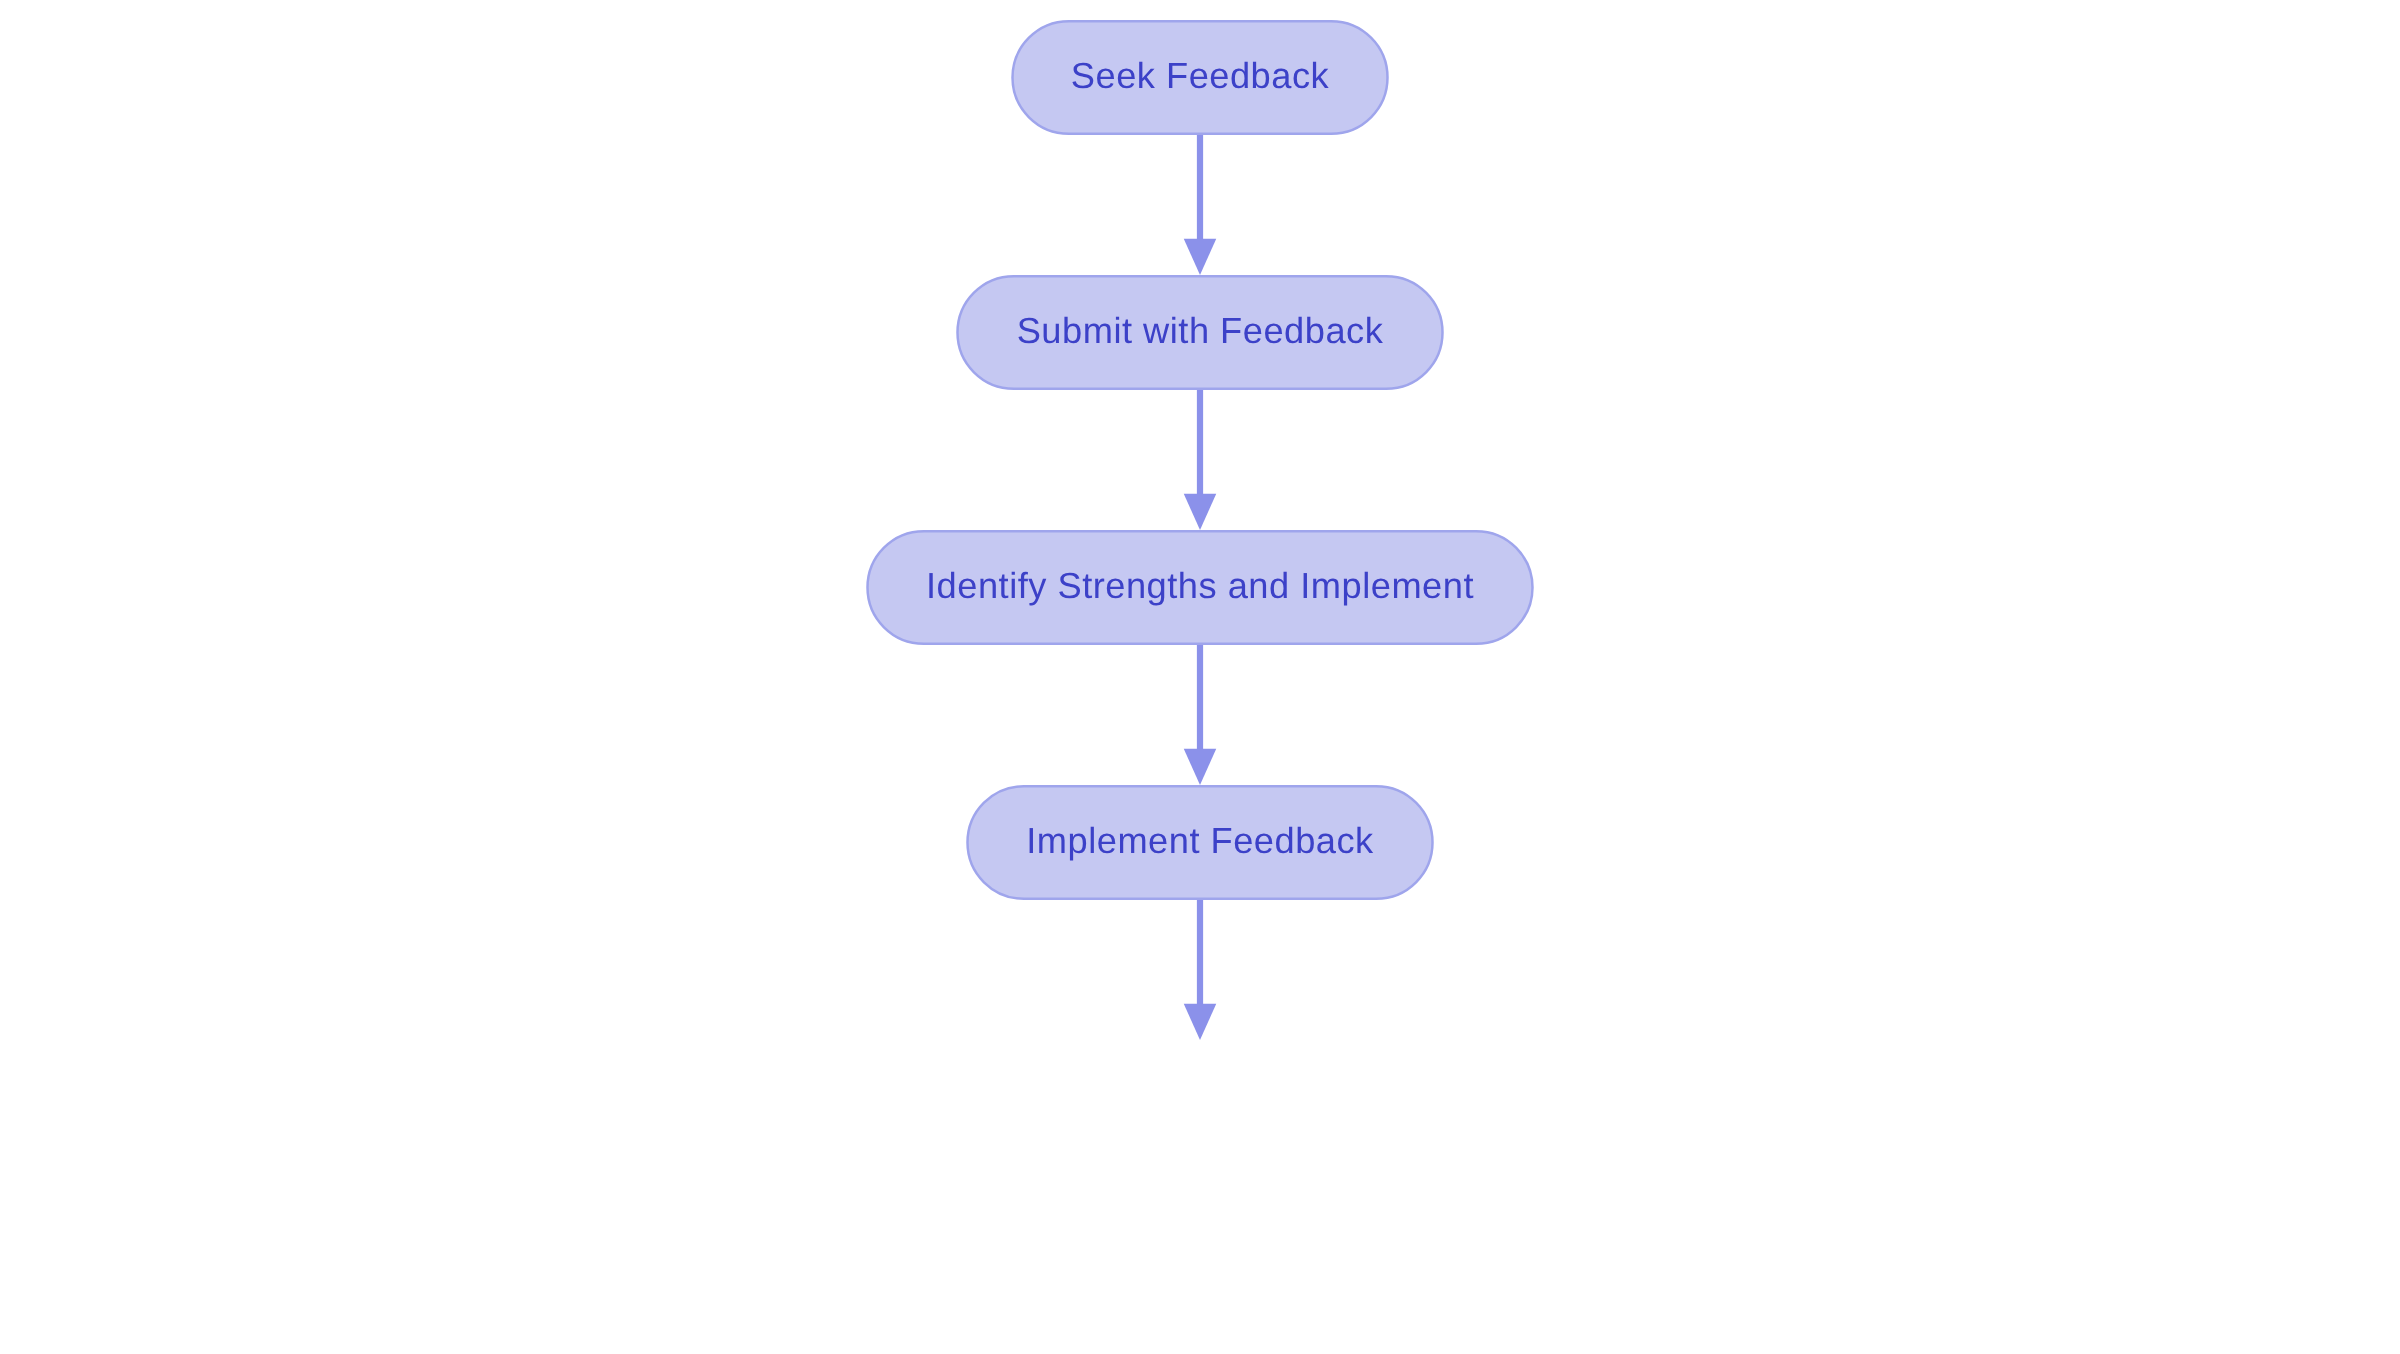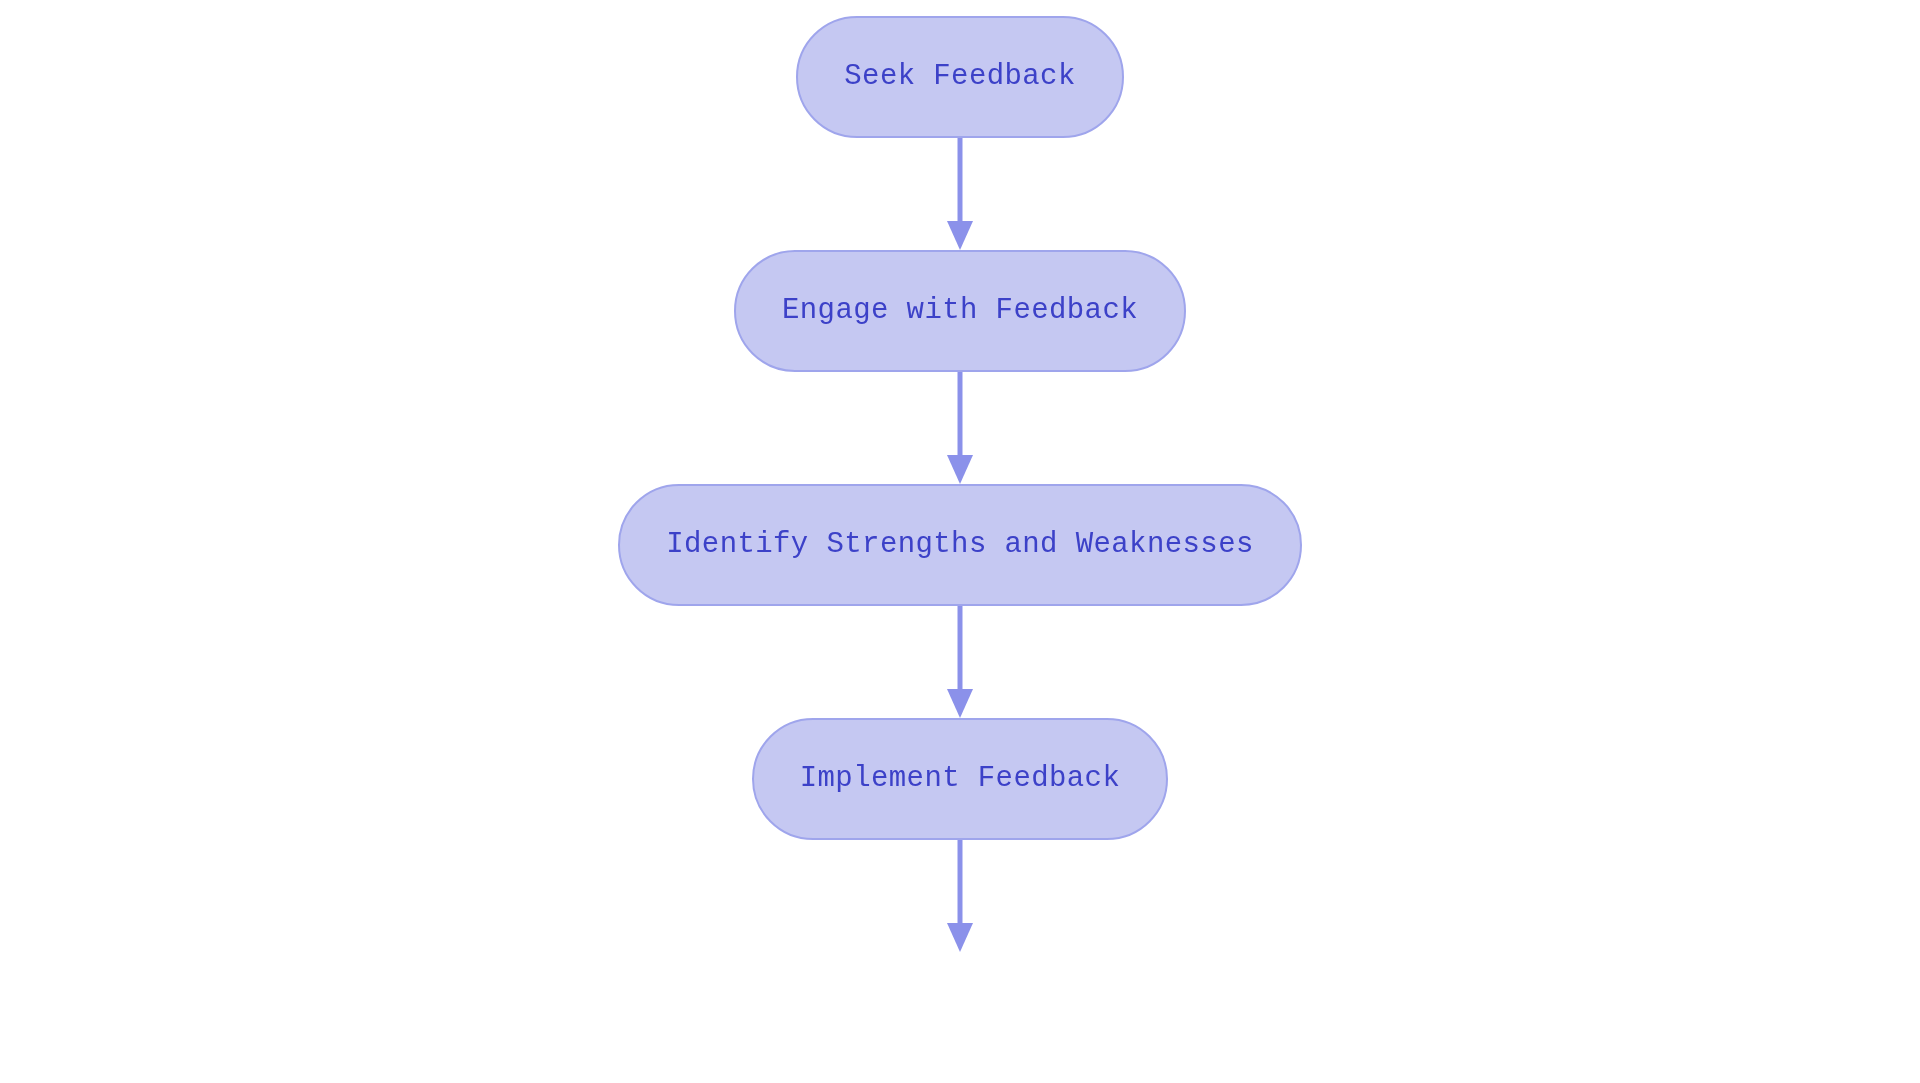--- a/index.html
+++ b/index.html
@@ -23,31 +23,30 @@
   }
   .canvas {
     width: 1920px;
     height: 1083px;
     display: flex;
     flex-direction: column;
     align-items: center;
     padding-top: 16px;
   }
   .flow-node {
-    height: 122px;
+    height: 92px;
     min-width: 290px;
     padding: 0 46px;
     display: flex;
     align-items: center;
     justify-content: center;
     background: var(--node-fill);
     border: 2px solid var(--node-border);
     border-radius: 61px;
     flex: 0 0 auto;
-    font-family: Liberation Mono, monospace;
   }
   .flow-node .label {
     font-size: 29px;
     letter-spacing: 0.4px;
     color: var(--node-text);
     white-space: nowrap;
     line-height: 1;
     padding-bottom: 2px;
   }
   .arrow-svg {
@@ -66,30 +65,30 @@
   <div class="flow-node">
     <span class="label">Seek Feedback</span>
   </div>
 
   <svg class="arrow-svg" viewBox="0 0 32 112" xmlns="http://www.w3.org/2000/svg">
     <line x1="16" y1="0" x2="16" y2="85" stroke="currentColor" stroke-width="5"></line>
     <polygon points="16,112 3,83 29,83" fill="currentColor"></polygon>
   </svg>
 
   <div class="flow-node">
-    <span class="label">Engage with Feedback</span>
+    <span class="label">Submit with Feedback</span>
   </div>
 
   <svg class="arrow-svg" viewBox="0 0 32 112" xmlns="http://www.w3.org/2000/svg">
     <line x1="16" y1="0" x2="16" y2="85" stroke="currentColor" stroke-width="5"></line>
     <polygon points="16,112 3,83 29,83" fill="currentColor"></polygon>
   </svg>
 
   <div class="flow-node">
-    <span class="label">Identify Strengths and Weaknesses</span>
+    <span class="label">Identify Strengths and Implement</span>
   </div>
 
   <svg class="arrow-svg" viewBox="0 0 32 112" xmlns="http://www.w3.org/2000/svg">
     <line x1="16" y1="0" x2="16" y2="85" stroke="currentColor" stroke-width="5"></line>
     <polygon points="16,112 3,83 29,83" fill="currentColor"></polygon>
   </svg>
 
   <div class="flow-node">
     <span class="label">Implement Feedback</span>
   </div>

